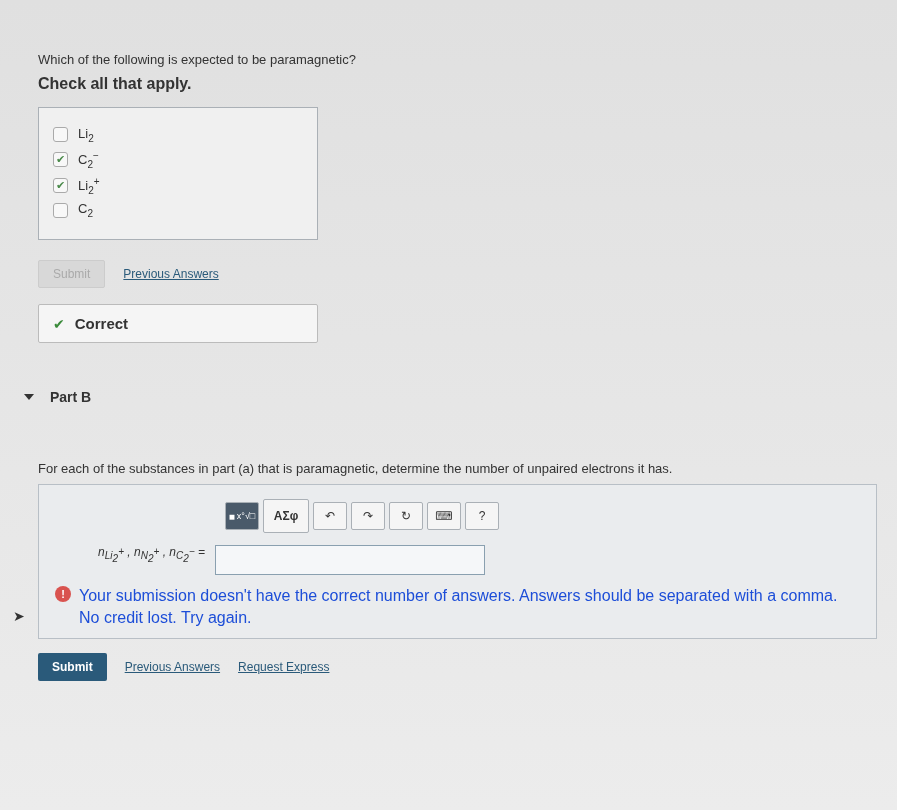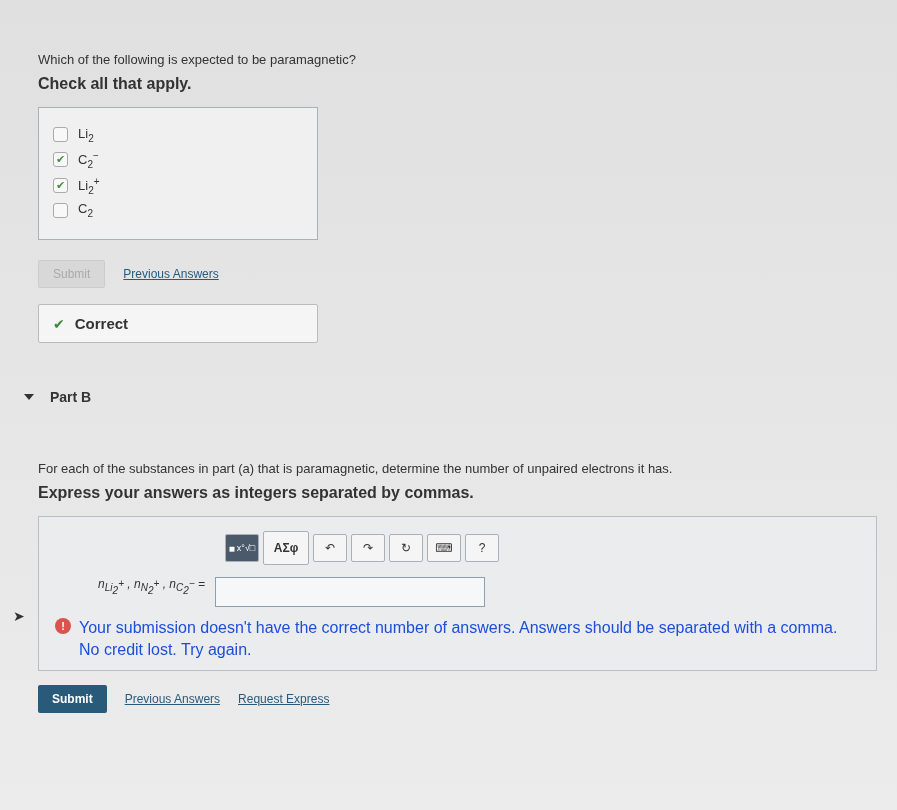--- a/index.html
+++ b/index.html
@@ -79,21 +79,20 @@
     </div>
   </div>
 
   <div class="part-header" style="margin-top: 24px;">
     <div class="caret"></div>
     <div class="part-title">Part B</div>
   </div>
 
   <div class="part-body">
     <div class="question-text">For each of the substances in part (a) that is paramagnetic, determine the number of unpaired electrons it has.</div>
-    <div class="instruction">Express your answers as integers separated by commas.</div>
 
     <div class="answer-frame">
       <div class="toolbar">
         <div class="tool-btn dark">
             <span style="font-size:10px;">■</span>
             <span style="font-size:9px; margin-left:2px;">x°√□</span>
           </div>
         <div class="tool-btn wide">ΑΣφ</div>
         <div class="tool-btn">↶</div>
         <div class="tool-btn">↷</div>

